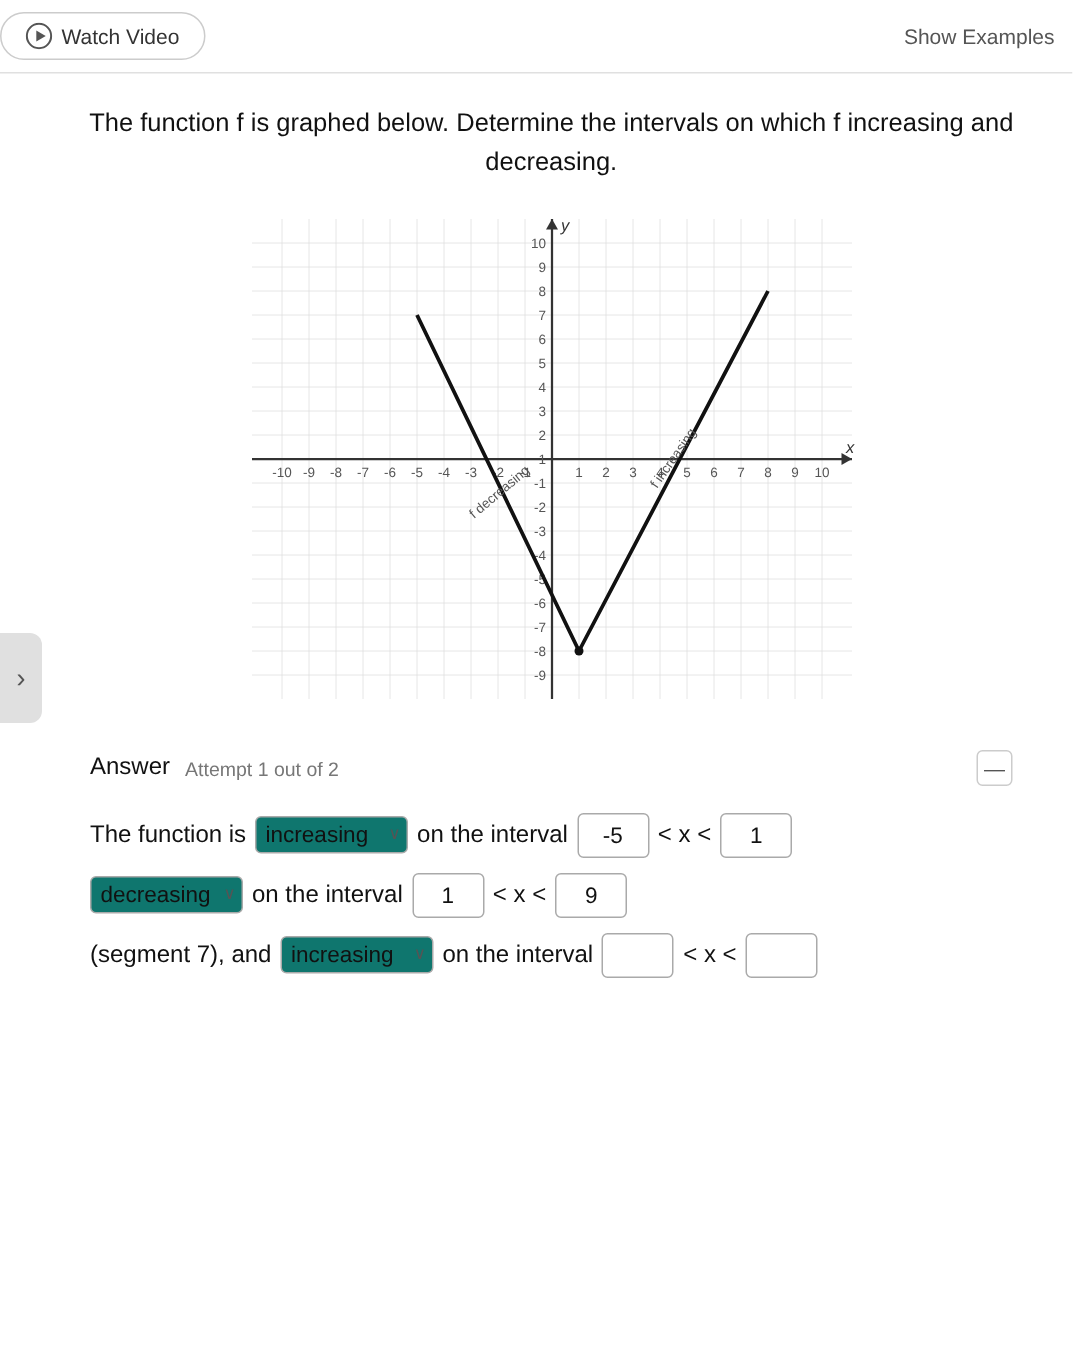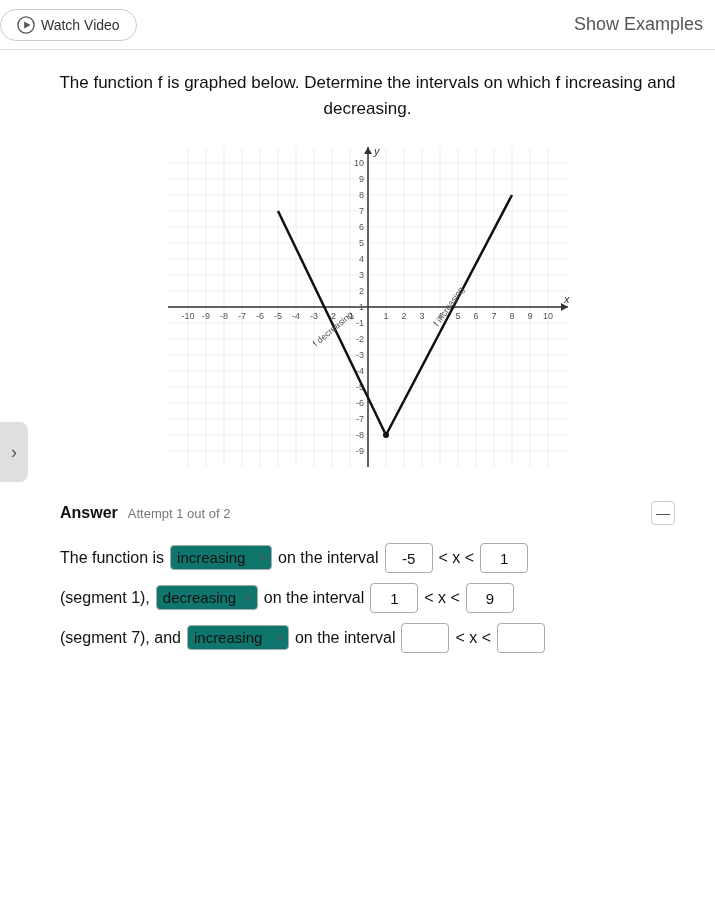--- a/index.html
+++ b/index.html
@@ -35,21 +35,21 @@
       color: #333;
       margin-right: 8px;
     }
     .watch-video-btn .play-icon {
       width: 18px;
       height: 18px;
     }
     .show-examples-btn {
       background: #fff;
       border: none;
-      font-size: 18px;
+      font-size: 14px;
       color: #555;
       cursor: pointer;
       padding: 6px 12px;
     }
 
     
     .main-content {
       padding: 20px 30px 20px 50px;
     }
 
@@ -75,21 +75,21 @@
     }
 
     .answer-header {
       display: flex;
       align-items: center;
       gap: 10px;
       margin-bottom: 18px;
     }
     .answer-label {
       font-size: 16px;
-      font-weight: bold;
+      font-weight: normal;
       color: #111;
     }
     .attempt-text {
       font-size: 13px;
       color: #777;
     }
     .collapse-btn {
       margin-left: auto;
       background: #fff;
       border: 1px solid #ccc;
@@ -342,21 +342,20 @@
           <option value="decreasing">decreasing</option>
         </select>
       </div>
       <span>on the interval</span>
       <input class="number-input filled" type="text" value="-5" readonly="" style="">
       <span class="math-sym">&lt; x &lt;</span>
       <input class="number-input filled" type="text" value="1" readonly="" style="">
     </div>
 
     <div class="answer-line">
-      <span>(segment 1),</span>
       <div class="dropdown-wrapper">
         <select class="dropdown-select">
           <option value="increasing">increasing</option>
           <option value="decreasing" selected="">decreasing</option>
         </select>
       </div>
       <span>on the interval</span>
       <input class="number-input filled" type="text" value="1" readonly="" style="">
       <span class="math-sym">&lt; x &lt;</span>
       <input class="number-input filled" type="text" value="9" readonly="" style="">

